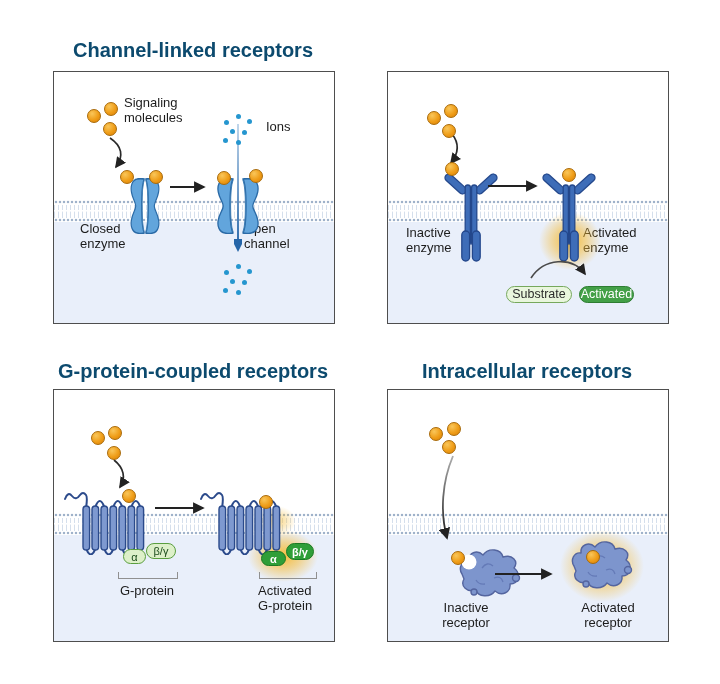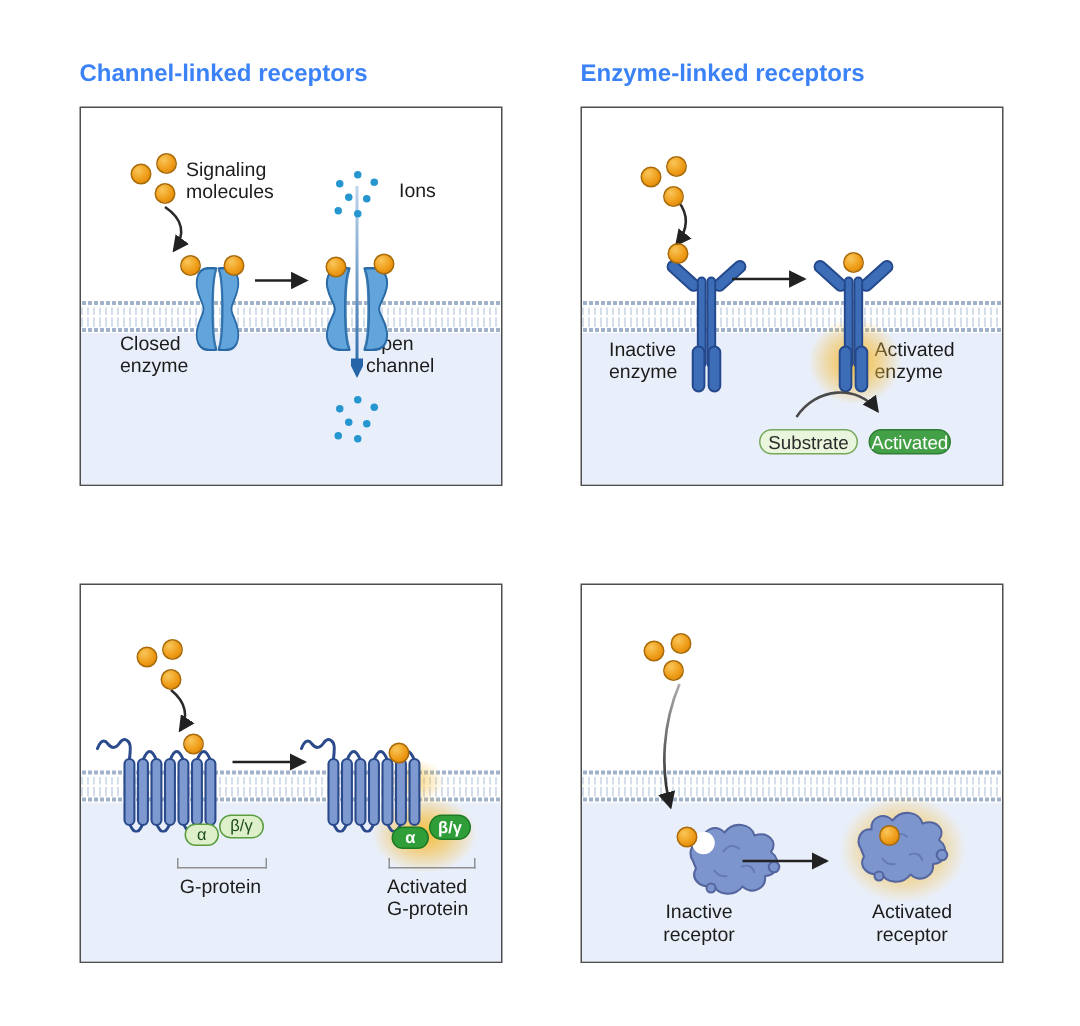--- a/index.html
+++ b/index.html
@@ -1,39 +1,39 @@
 <!DOCTYPE html>
 <html><head>
 <meta charset="utf-8">
 <style>
   html,body{margin:0;padding:0;background:#fff;}
   .page{position:relative;width:720px;height:684px;background:#fff;
         font-family:"Liberation Sans", sans-serif;overflow:hidden;}
   .abs{position:absolute;}
-  .title{position:absolute;width:280px;font-size:16px;line-height:20px;
-         font-weight:bold;color:#3b82f6;}
+  .title{position:absolute;width:280px;text-align:center;font-size:20px;line-height:20px;
+         font-weight:bold;color:#0c4a6e;}
   .panel{position:absolute;width:280px;height:251px;border:1.5px solid #4e4e4e;
          background:#fff;overflow:hidden;}
   .cyto{position:absolute;left:0;right:0;bottom:0;background:#e9effa;}
   .membrane{position:absolute;left:0;right:0;height:22px;background-color:#fff;
     background-image:
       radial-gradient(circle at 2px 2px, #9fb2ca 1.4px, rgba(0,0,0,0) 1.6px),
       radial-gradient(circle at 2px 2px, #9fb2ca 1.4px, rgba(0,0,0,0) 1.6px),
       linear-gradient(#ffffff,#ffffff),
       repeating-linear-gradient(90deg, #d5dfec 0 1.4px, rgba(0,0,0,0) 1.4px 4px);
     background-size:4px 4px, 4px 4px, 100% 1.6px, 100% 13px;
     background-position:0 0, 0 100%, 0 10.4px, 0 4.5px;
     background-repeat:repeat-x, repeat-x, no-repeat, no-repeat;}
   .lbl{position:absolute;font-size:13px;line-height:1.15;color:#1c1c1c;white-space:pre-line;}
   .ctr{text-align:center;}
   .mol{position:absolute;width:14px;height:14px;border-radius:50%;box-sizing:border-box;
        background:radial-gradient(circle at 35% 30%, #f9c65a, #ef9d18 55%, #d97f06);
        border:1.5px solid #a96a08;}
   .ion{position:absolute;width:5px;height:5px;border-radius:50%;background:#2596cf;}
-  .pill{position:absolute;display:flex;align-items:center;justify-content:center;
+  .pill{position:absolute;display:flex;justify-content:center;
         box-sizing:border-box;border-radius:999px;font-size:12.5px;}
   .pill-light{background:#e9f6dd;border:1.2px solid #76a85c;color:#2b2b2b;}
   .pill-green{background:#43a047;border:1.2px solid #2e7d32;color:#fff;}
   .gpill{position:absolute;display:flex;align-items:center;justify-content:center;
          box-sizing:border-box;border-radius:999px;font-size:11px;}
   .gpill-light{background:#ddf0c9;border:1.2px solid #5a9e3f;color:#1d4d1d;}
   .gpill-dark{background:#2f9e38;border:1.2px solid #1c7a24;color:#fff;font-weight:bold;}
   .bracket{position:absolute;height:6px;border-left:1px solid #909090;
            border-right:1px solid #909090;border-bottom:1px solid #909090;}
   .glow{position:absolute;border-radius:50%;
@@ -58,27 +58,28 @@
           <stop offset="1" stop-color="#2565a8"></stop>
       </linearGradient>
       <linearGradient id="fadeGrad" x1="0" y1="0" x2="0" y2="88" gradientUnits="userSpaceOnUse">
         <stop offset="0" stop-color="#b0b0b0"></stop>
           <stop offset="1" stop-color="#161616"></stop>
       </linearGradient>
     </defs>
   </svg>
 
   <div class="title" style="left:53px;top:40px">Channel-linked receptors</div>
-  <div class="title" style="left:387px;top:40px">Enzyme-linked receptors</div>
+  <div class="title" style="left:53px;top:361px">G-protein-coupled receptors</div>
+  <div class="title" style="left:387px;top:361px">Intracellular receptors</div>
 
   <div class="panel" style="left:53px;top:71px">
     <div class="cyto" style="top:150px"></div>
     <div class="membrane" style="top:128px"></div>
 
-    <div class="lbl" style="left:70px;top:34px">Signaling
+    <div class="lbl" style="left:70px;top:24px">Signaling
 molecules</div>
     <div class="lbl" style="left:212px;top:48px">Ions</div>
     <div class="lbl" style="left:26px;top:150px">Closed
 enzyme</div>
     <div class="lbl" style="left:190px;top:150px">Open
 channel</div>
 
     <svg class="abs" style="left:48px;top:62px" width="28" height="40" viewBox="0 0 28 40">
       <path d="M 8,4 C 20,12 22,22 14,33" fill="none" stroke="#2a2a2a" stroke-width="1.7" marker-end="url(#ahD)"></path>
     </svg>

